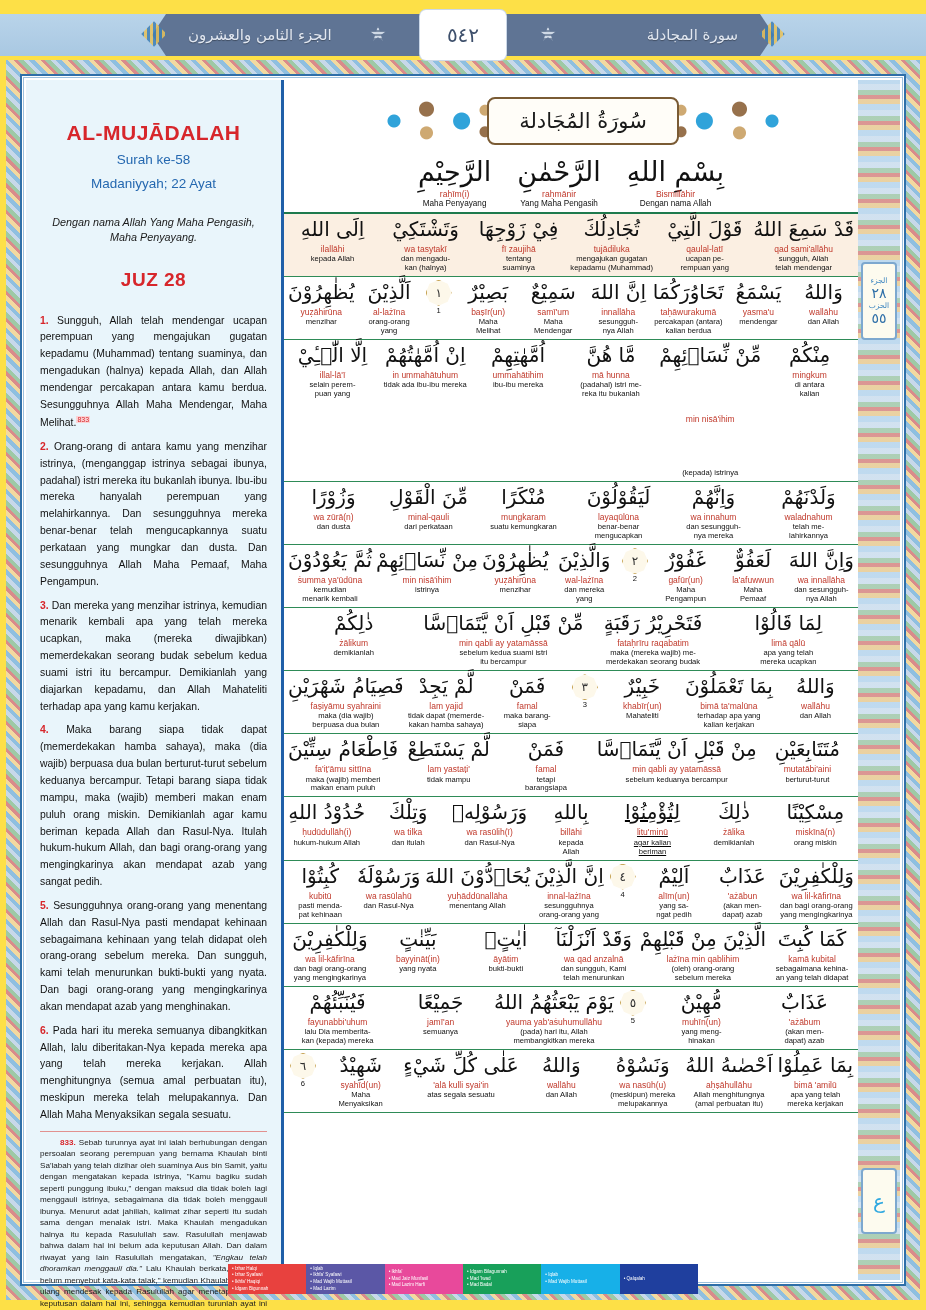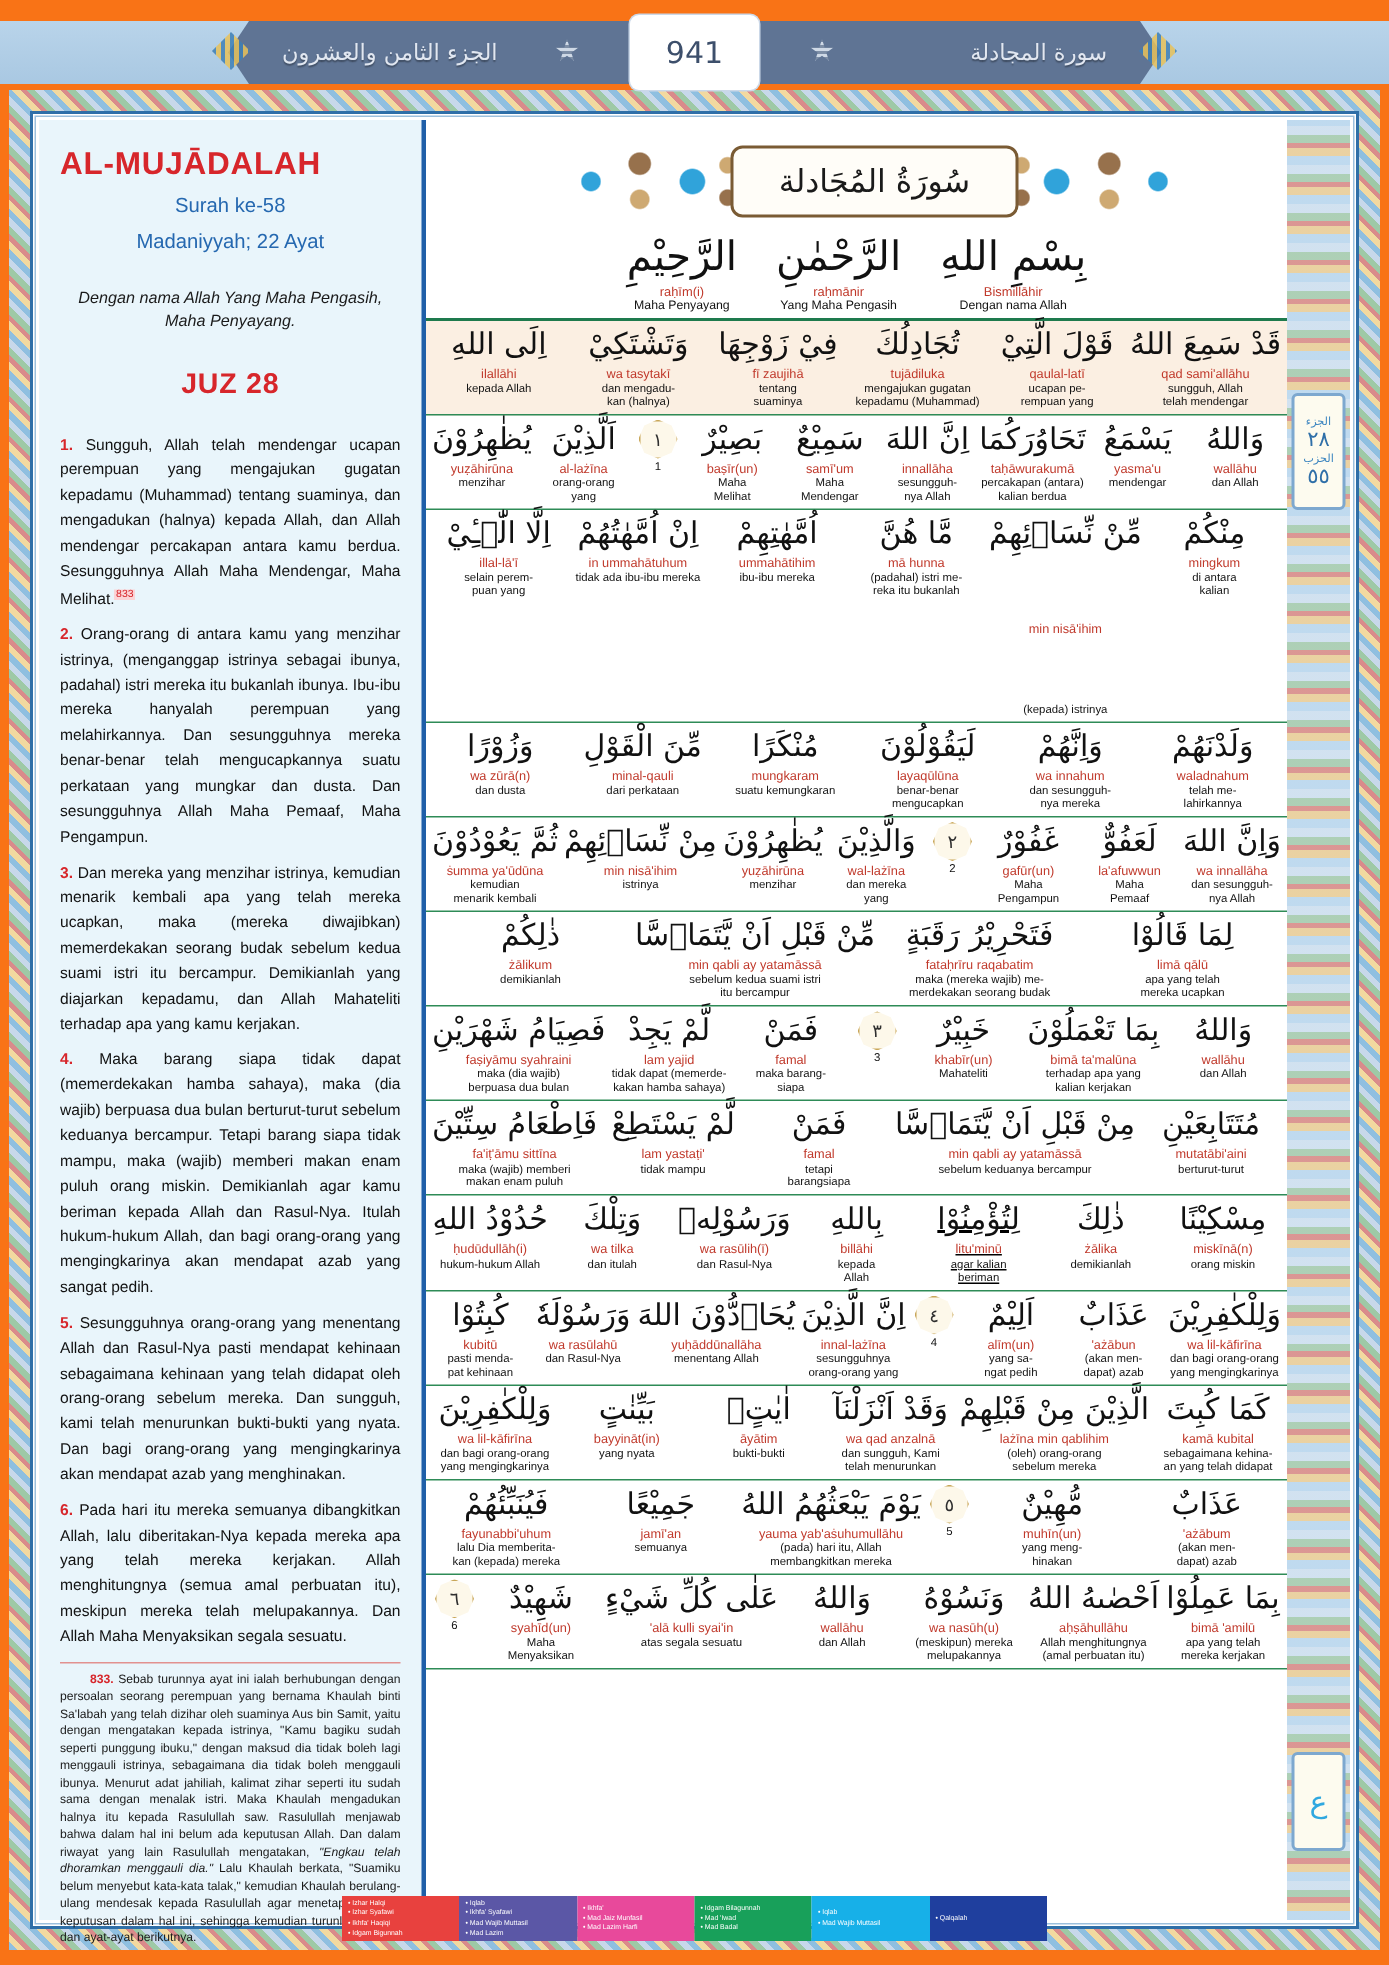--- a/index.html
+++ b/index.html
@@ -5,21 +5,21 @@
   * { box-sizing: border-box; margin: 0; padding: 0; }
   html, body {
     width: 926px; height: 1310px;
     background: #ffffff;
     font-family: "Liberation Sans", sans-serif;
     overflow: hidden;
   }
   #page {
     position: relative;
     width: 926px; height: 1310px;
-    background: #f97316;
+    background: #fde047;
   }
 
   
   .header-band {
     position: absolute; top: 14px; left: 0; right: 0; height: 42px;
     background: linear-gradient(180deg,#b9d4ea 0%, #a9c8e2 100%);
   }
   .header-plate {
     position: absolute; top: 14px; left: 152px; right: 152px; height: 42px;
     background: #5f7494;
@@ -86,23 +86,23 @@
   
   .left-col {
     width: 258px; flex: 0 0 258px;
     background: #e9f5fb;
     border-right: 3px solid #1f5fa8;
     padding: 14px 14px 6px 14px;
     position: relative;
     display: flex; flex-direction: column;
   }
   .surah-name {
-    color: #d7262b;
+    text-align: center; color: #d7262b;
     font-size: 21px; font-weight: bold; letter-spacing: .5px;
-    margin-top: 4px;
+    margin-top: 27px;
   }
   .surah-sub {
     text-align: center; color: #2568b0; font-size: 13.5px;
     line-height: 1.35; margin-top: 6px;
   }
   .basmalah-id {
     font-size: 10.8px; font-style: italic; color: #1a1a1a;
     line-height: 1.35; margin-top: 22px; text-align: center;
   }
   .juz-label {
@@ -249,21 +249,21 @@
 
   <div class="header-band"></div>
   <div class="hdr-diamond left"></div>
   <div class="hdr-diamond right"></div>
   <div class="header-plate">
     <span class="header-arab">الجزء الثامن والعشرون</span>
     <span class="header-arab">سورة المجادلة</span>
   </div>
   <div class="hdr-star s1"></div>
   <div class="hdr-star s2"></div>
-  <div class="page-num-badge">941</div>
+  <div class="page-num-badge">٥٤٢</div>
 
   <div class="border-frame"></div>
   <div class="border-inner"></div>
   <div class="border-inner2"></div>
 
   <div class="content">
 
     <div class="left-col">
       <div class="surah-name">AL-MUJĀDALAH</div>
       <div class="surah-sub">Surah ke-58</div>

